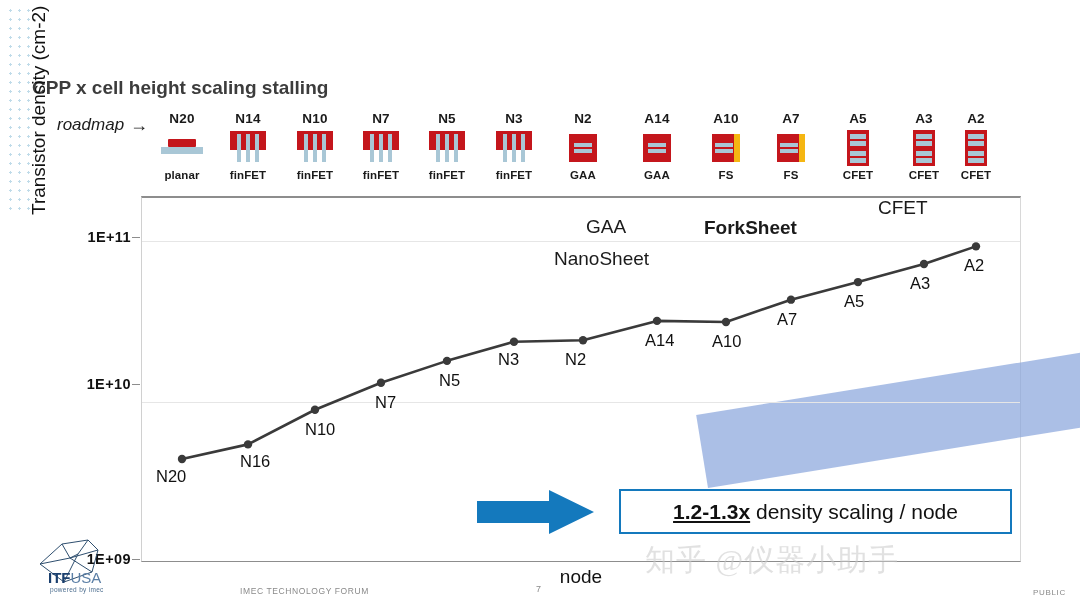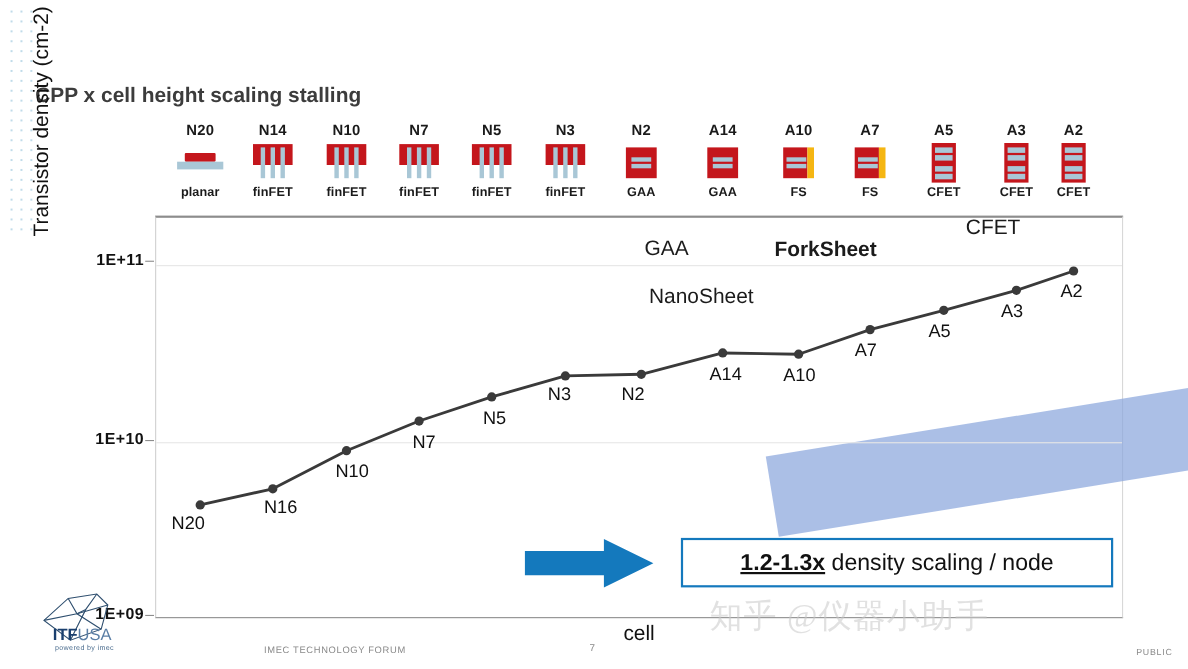--- a/index.html
+++ b/index.html
@@ -158,20 +158,24 @@
 </head>
 <body>
 
 <div class="slide">
 
   <div class="dotgrid"></div>
 
   <div class="subtitle">CPP x cell height scaling stalling</div>
 
   <div class="roadmap-label">
+    <div class="l2">
+      <span>roadmap</span>
+      <span class="arrow-glyph">→</span>
+    </div>
   </div>
 
   <div class="roadmap" id="roadmap-strip">
       <div class="node" style="left: 1px; top: 0px;">
         <div class="nname">N20</div>
         <div class="icon-box">
           <div class="ic-planar">
             <div class="bar"></div>
             <div class="slab"></div>
           </div>
@@ -328,21 +332,21 @@
   <div class="ylabel">Transistor density (cm-2)</div>
 
   <div class="chart" id="chart-area">
     <div class="band"></div>
   <div class="gridline" style="top: 43px;"></div>
       <div class="gridline" style="top: 204px;"></div>
     </div>
 
   <div id="ytick-wrap">
       <div class="ytick" style="top: 229px; left: 0px; width: 131px;">1E+11<div class="tickmark"></div></div>
-      <div class="ytick" style="top: 392px; left: 0px; width: 131px;">1E+10<div class="tickmark"></div></div>
+      <div class="ytick" style="top: 376px; left: 0px; width: 131px;">1E+10<div class="tickmark"></div></div>
       <div class="ytick" style="top: 551px; left: 0px; width: 131px;">1E+09<div class="tickmark"></div></div>
     </div>
 
   <svg class="curve">
     <polyline id="curve-path" fill="none" stroke="#3a3a3a" stroke-width="2.6" stroke-linejoin="round" stroke-linecap="round" points="182,459.0115786516865 248,444.3915849942731 315,409.7374003284025 381,382.7391948866931 447,360.8708741615066 514,341.7618184011675 583,340.2580741742504 657,320.890767292682 726,322.02772586516744 791,299.656864245938 858,282.084604668502 924,263.93921555770464 976,246.36695598026864"></polyline>
     <g id="curve-dots">
         <circle cx="182" cy="459.0115786516865" r="4.2" fill="#3a3a3a"></circle>
         <circle cx="248" cy="444.3915849942731" r="4.2" fill="#3a3a3a"></circle>
         <circle cx="315" cy="409.7374003284025" r="4.2" fill="#3a3a3a"></circle>
         <circle cx="381" cy="382.7391948866931" r="4.2" fill="#3a3a3a"></circle>
@@ -368,26 +372,26 @@
       <div class="pt-label" style="left: 565px; top: 350.258px;">N2</div>
       <div class="pt-label" style="left: 645px; top: 330.891px;">A14</div>
       <div class="pt-label" style="left: 712px; top: 332.028px;">A10</div>
       <div class="pt-label" style="left: 777px; top: 309.657px;">A7</div>
       <div class="pt-label" style="left: 844px; top: 292.085px;">A5</div>
       <div class="pt-label" style="left: 910px; top: 273.939px;">A3</div>
       <div class="pt-label" style="left: 964px; top: 256.367px;">A2</div>
     </div>
 
   <div class="region-label" style="left:586px;top:216px;">GAA</div>
-  <div class="region-label" style="left:554px;top:259px;margin-left:36px;">NanoSheet</div>
+  <div class="region-label" style="left:554px;top:248px;">NanoSheet</div>
   <div class="region-label" style="left:704px;top:217px;font-weight:bold;">ForkSheet</div>
   <div class="region-label" style="left:878px;top:197px;">CFET</div>
 
   <div class="xlabel-wrap">
-    <div class="xlabel">cell</div>
+    <div class="xlabel">node</div>
   </div>
 
   <svg class="big-arrow" viewBox="0 0 118 46">
     <polygon points="0,12 72,12 72,1 117,23 72,45 72,34 0,34" fill="#1479bd"></polygon>
   </svg>
   <div class="callout">
     <div class="callout-text"><b>1.2-1.3x</b><span> density scaling / node</span></div>
   </div>
 
   <svg class="itf-logo" viewBox="0 0 86 68">

